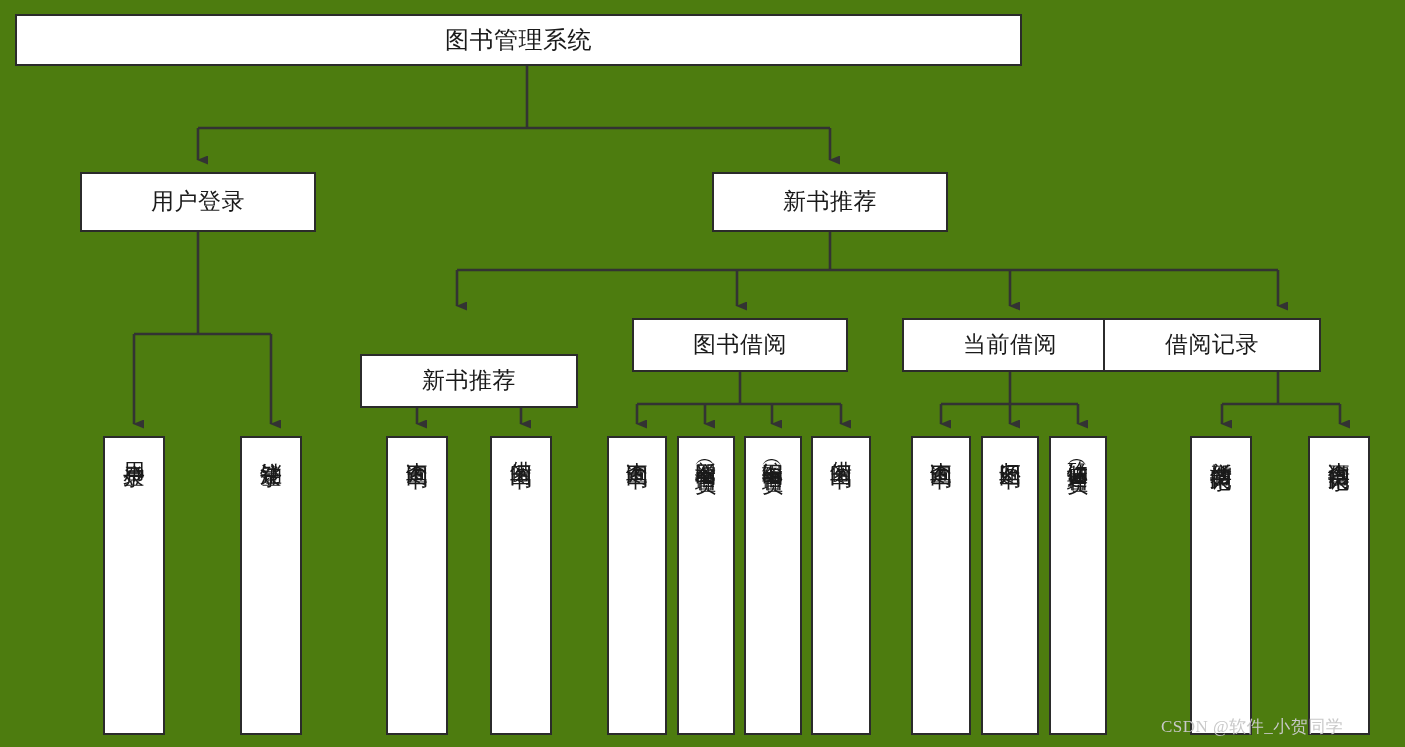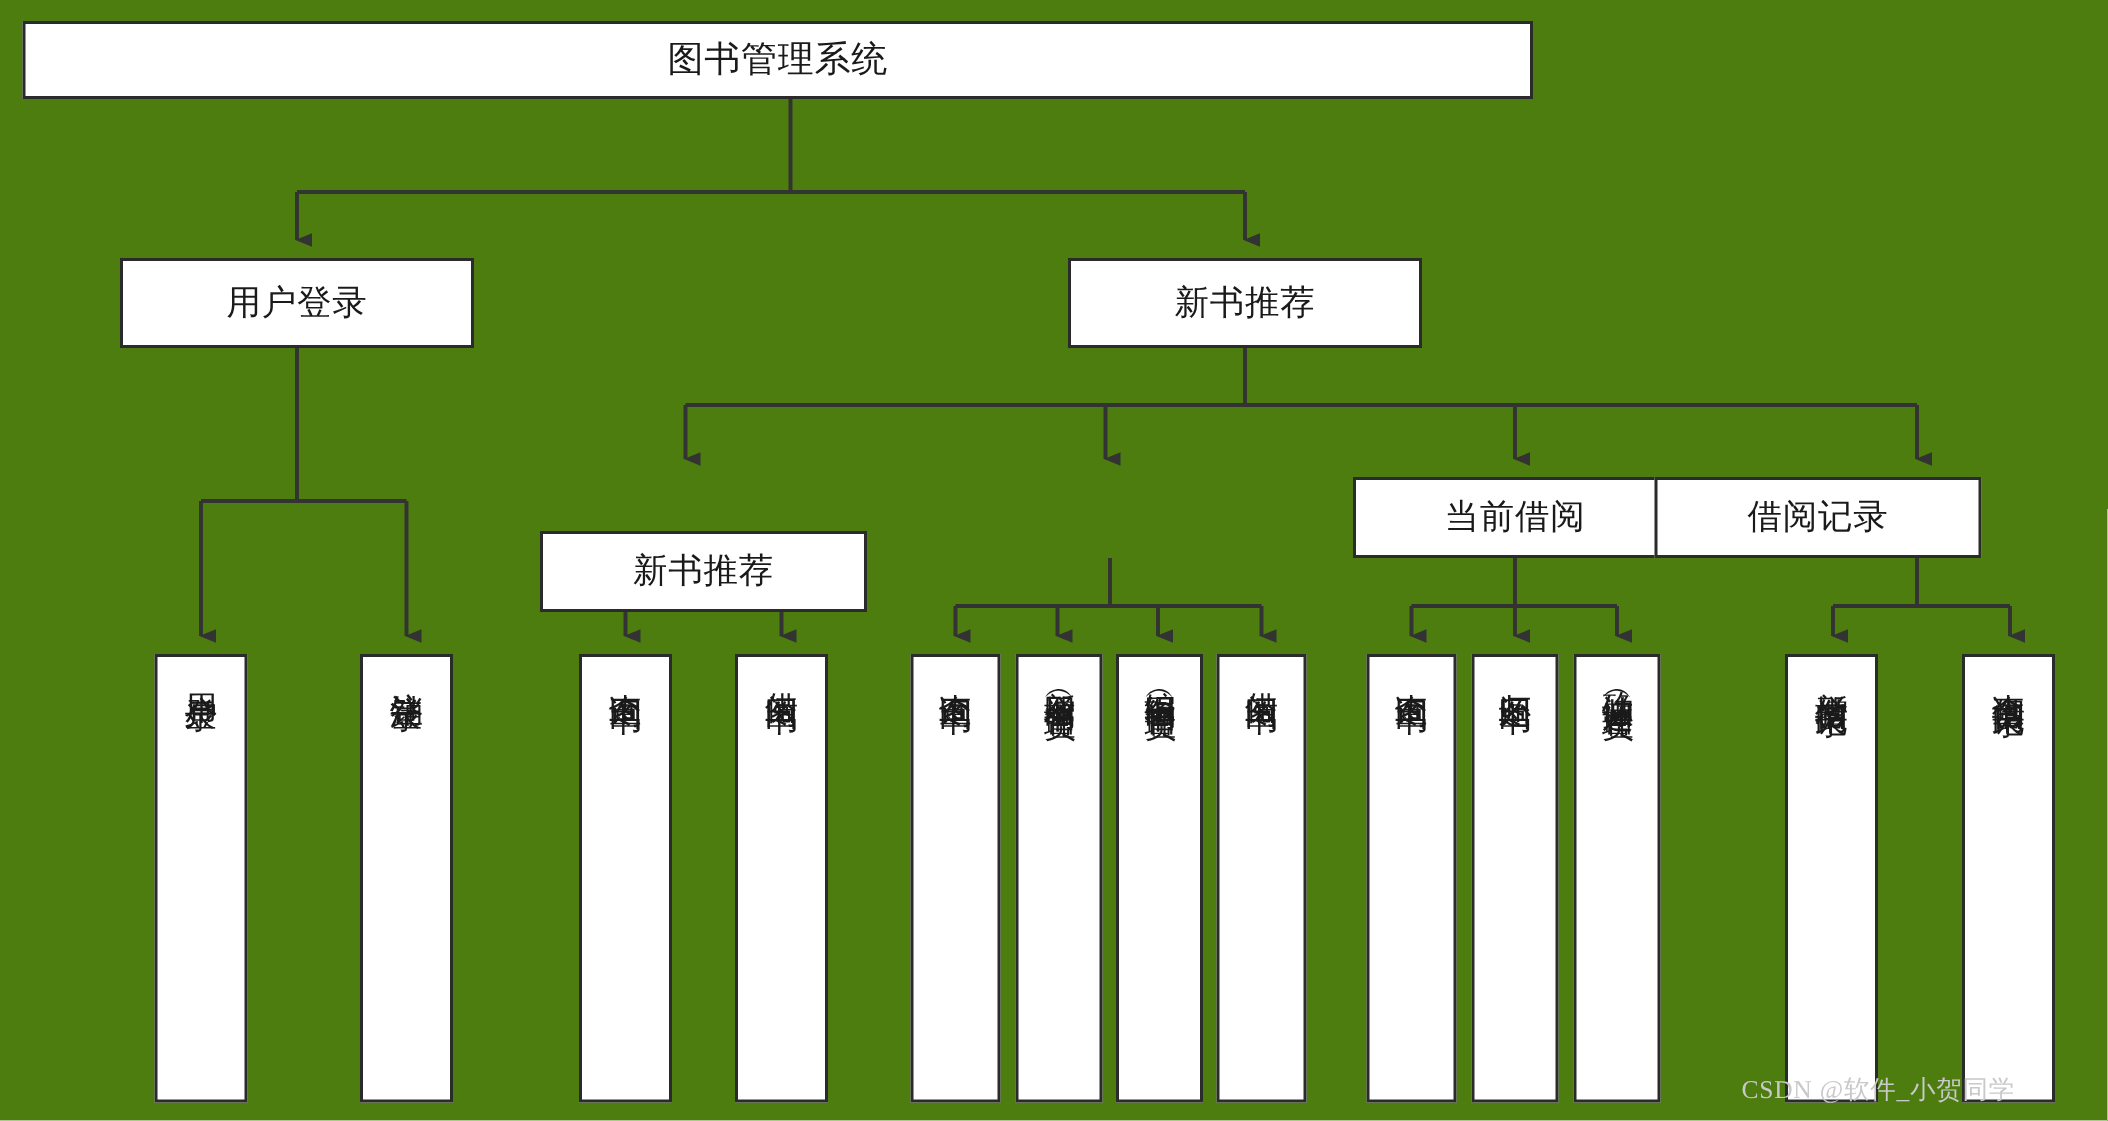--- a/index.html
+++ b/index.html
@@ -139,20 +139,23 @@
   </div>
 
   <div class="node horizontal" style="left:712px; top:172px; width:236px; height:60px;">
     <span class="label">新书推荐</span>
   </div>
 
   <div class="node horizontal" style="left:360px; top:318px; width:218px; height:54px;margin-top:36px;">
     <span class="label">新书推荐</span>
   </div>
 
+  <div class="node horizontal" style="left:632px; top:318px; width:216px; height:54px;">
+    <span class="label">图书借阅</span>
+  </div>
 
   <div class="node horizontal" style="left:902px; top:318px; width:216px; height:54px;">
     <span class="label">当前借阅</span>
   </div>
 
   <div class="node horizontal" style="left:1103px; top:318px; width:218px; height:54px;">
     <span class="label">借阅记录</span>
   </div>
 
   <div class="node vertical" style="left:103px; top:436px; width:62px; height:299px;">

